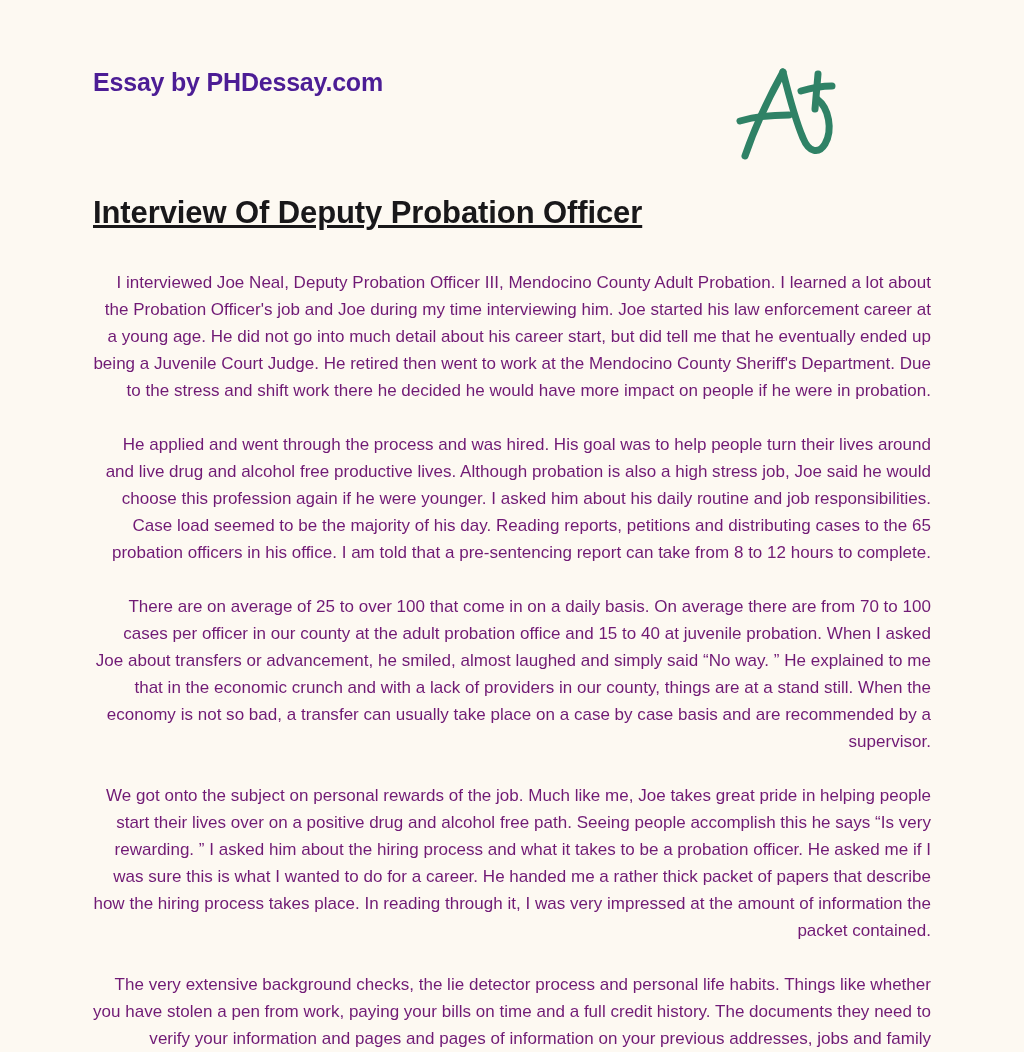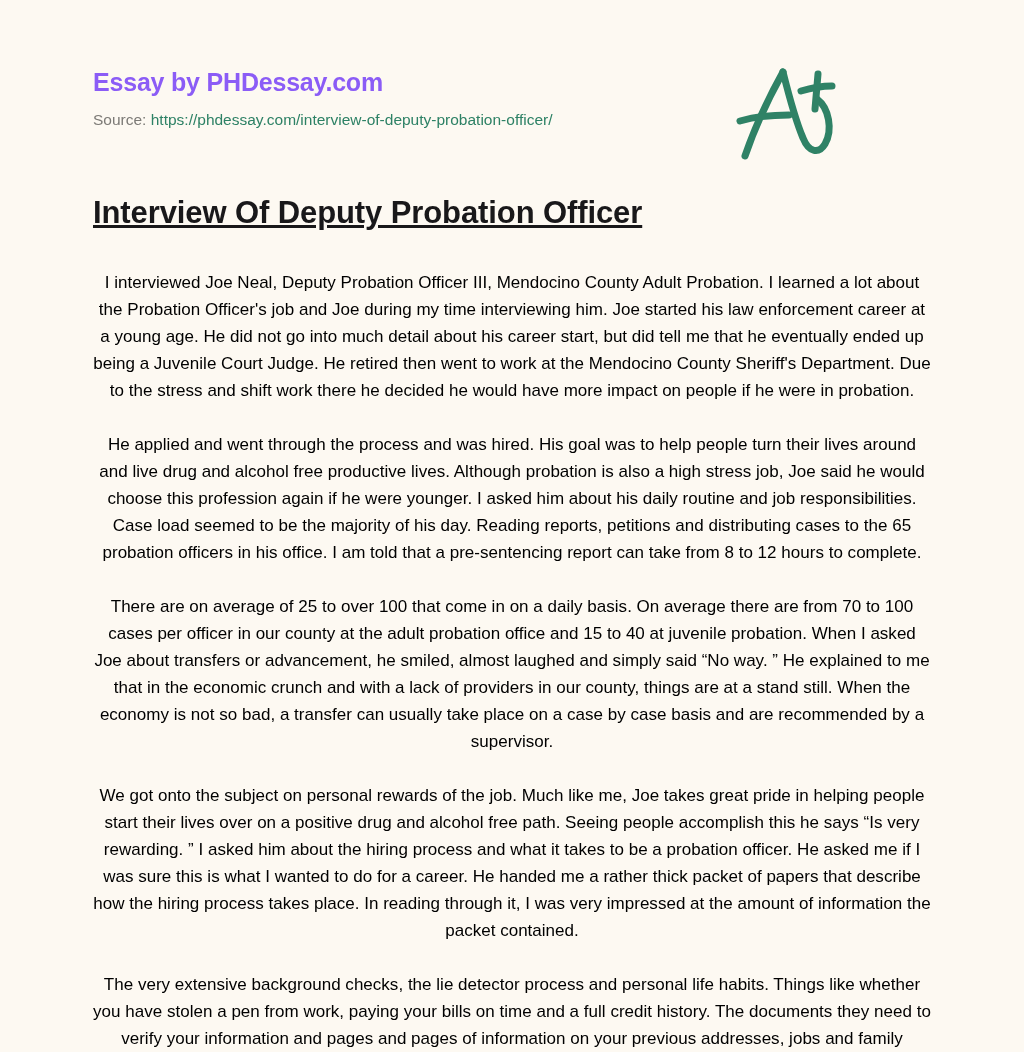--- a/index.html
+++ b/index.html
@@ -26,21 +26,21 @@
   
   .header {
     position: relative;
     padding-top: 68px;
     height: 118px;
     box-sizing: border-box;
   }
   .brand-title {
     font-size: 25px;
     font-weight: bold;
-    color: #8b5cf6;
+    color: #4c1d95;
     letter-spacing: -0.2px;
     line-height: 1.15;
     margin: 0;
   }
   .source-line {
     margin-top: 14px;
     font-size: 15.5px;
     line-height: 1.2;
     color: #7c7a76;
     white-space: nowrap;
@@ -78,40 +78,36 @@
     font-weight: 600;
     color: #19181a;
     letter-spacing: -0.1px;
     line-height: 1.25;
     text-decoration: underline;
   }
   .body-text p {
     margin: 0 0 27px 0;
     font-size: 17px;
     line-height: 27px;
-    color: #000000;
-    text-align: center;
+    color: #701a75;
+    text-align: right;
     letter-spacing: 0.02px;
   }
   .body-text p:last-child {
     margin-bottom: 0;
   }
 </style>
 </head>
 <body>
 
 <div class="page">
 
   <div class="header">
     <div class="brand-title">Essay by PHDessay.com</div>
 
-    <div class="source-line">
-      <span class="source-label">Source:</span>
-      <a class="source-link" href="#">https://phdessay.com/interview-of-deputy-probation-officer/</a>
-    </div>
 
     <div class="logo">
       <svg viewBox="0 0 120 112" xmlns="http://www.w3.org/2000/svg" fill="none" stroke="#2f8266" stroke-width="7" stroke-linecap="round" stroke-linejoin="round">
 
         <path d="M60 14 C 50 32, 33 66, 22 98"></path>
 
         <path d="M60 14 C 66 38, 74 66, 80 80 C 86 95, 96 96, 102 86 C 110 72, 106 50, 94 41"></path>
 
         <path d="M17 63 C 31 59, 49 57, 66 57"></path>
 

